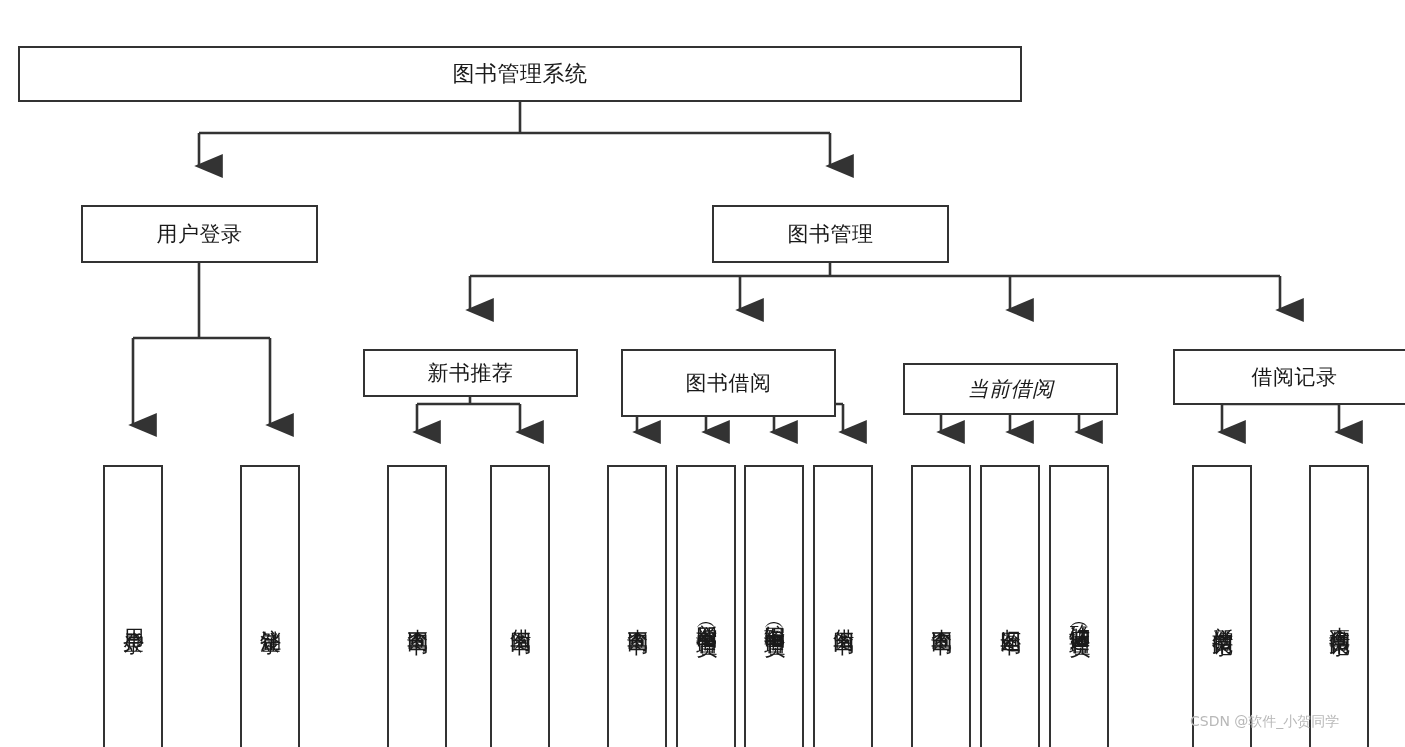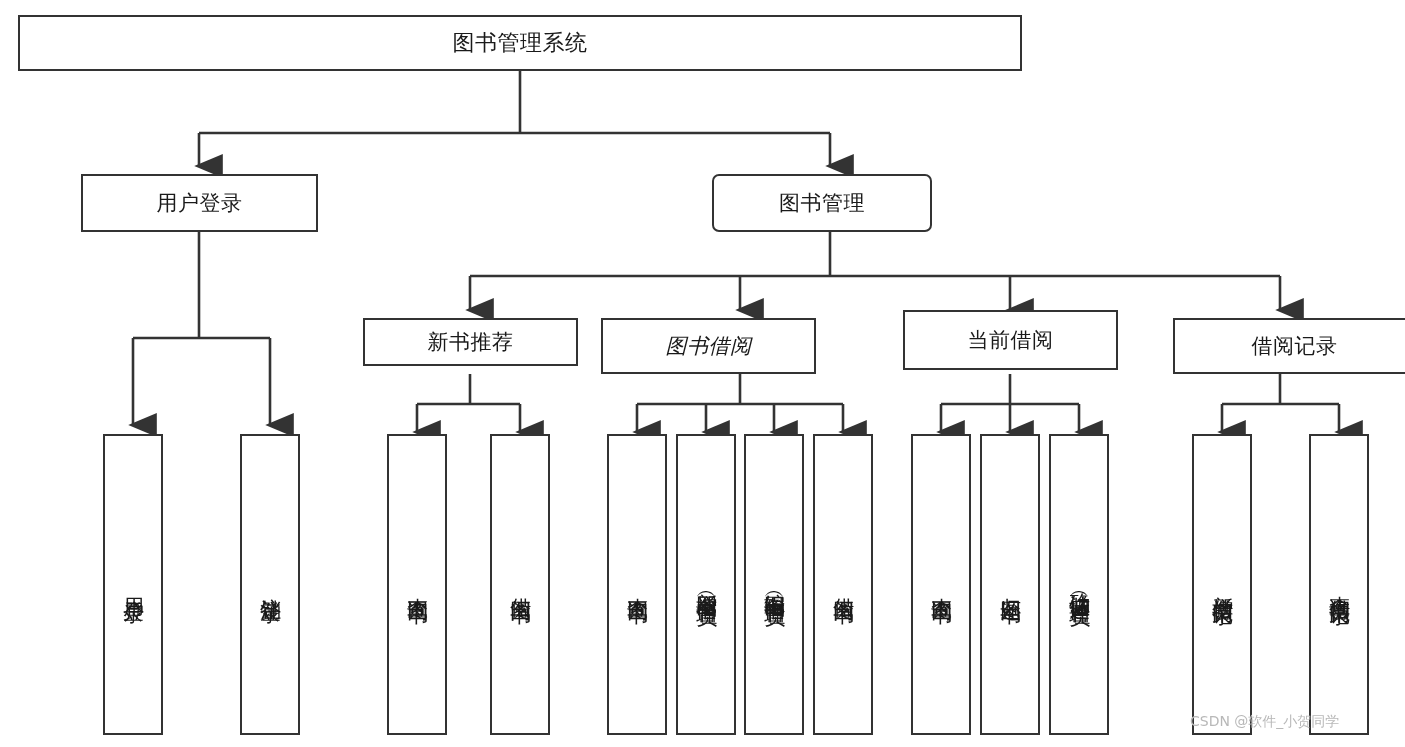--- a/index.html
+++ b/index.html
@@ -29,20 +29,21 @@
   .node {
     position: absolute;
     box-sizing: border-box;
     background: #ffffff;
     border: 2px solid #333333;
     display: flex;
     align-items: center;
     justify-content: center;
     color: #1a1a1a;
     z-index: 2;
+    margin-top: 31px;
   }
   .node .label {
     display: block;
     text-align: center;
     line-height: 1.18;
     letter-spacing: 0.5px;
   }
   .node.horizontal .label {
     font-size: 21px;
     writing-mode: horizontal-tb;
@@ -131,33 +132,33 @@
   </svg>
 
   <div class="node horizontal root" style="left:18px; top:15px; width:1004px; height:56px;">
     <span class="label">图书管理系统</span>
   </div>
 
   <div class="node horizontal" style="left:81px; top:174px; width:237px; height:58px;">
     <span class="label">用户登录</span>
   </div>
 
-  <div class="node horizontal" style="left:712px; top:174px; width:220px; height:58px;border-radius:7px;">
+  <div class="node horizontal" style="left:712px; top:174px; width:237px; height:58px;">
     <span class="label">图书管理</span>
   </div>
 
   <div class="node horizontal" style="left:363px; top:318px; width:215px; height:48px;">
     <span class="label">新书推荐</span>
   </div>
 
-  <div class="node horizontal" style="left:601px; top:318px; width:215px; height:56px;font-style:italic;">
+  <div class="node horizontal" style="left:621px; top:318px; width:215px; height:68px;">
     <span class="label">图书借阅</span>
   </div>
 
-  <div class="node horizontal" style="left:903px; top:310px; width:215px; height:60px;">
+  <div class="node horizontal" style="left:903px; top:332px; width:215px; height:52px;font-style:italic;">
     <span class="label">当前借阅</span>
   </div>
 
   <div class="node horizontal" style="left:1173px; top:318px; width:243px; height:56px;">
     <span class="label">借阅记录</span>
   </div>
 
   <div class="node vertical" style="left:103px; top:434px; width:60px; height:301px;">
     <span class="label">用户登录</span>
   </div>

